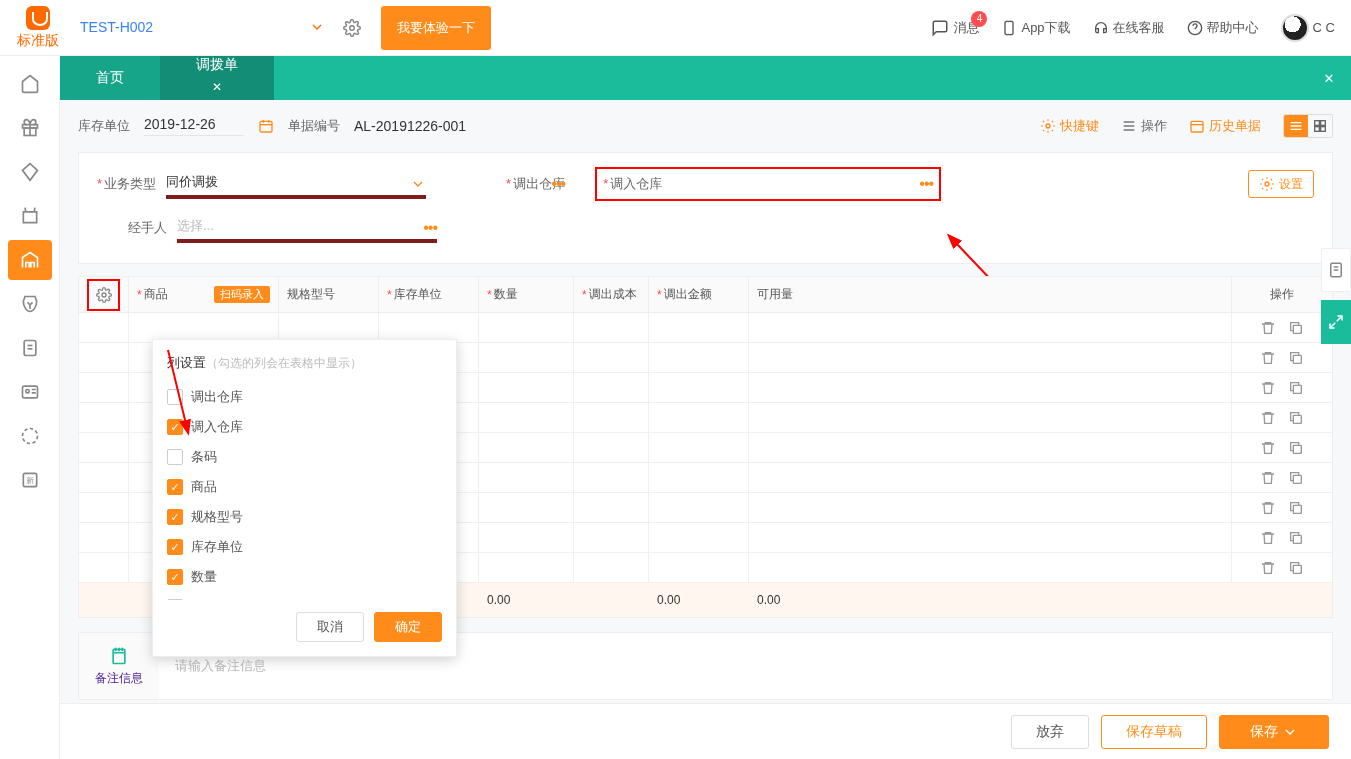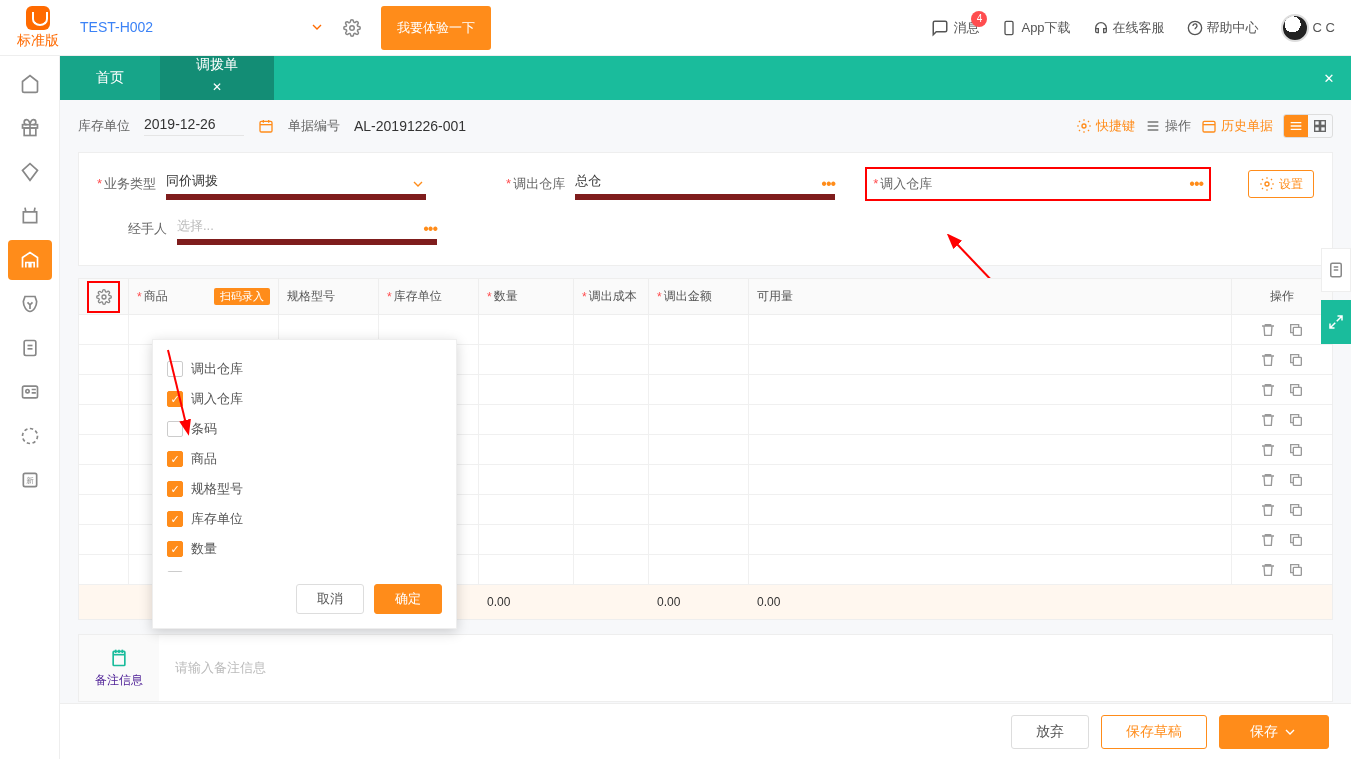--- a/index.html
+++ b/index.html
@@ -31,32 +31,32 @@
 .tab.home { background: #17a589; }
 .tab.active { background: #138d75; flex-direction: column; }
 .tab .close { font-size: 12px; }
 .tabs-bar .bar-close { margin-left: auto; width: 44px; display: flex; align-items: center; justify-content: center; background: #1abc9c; cursor: pointer; }
 
 .content { flex: 1; padding: 14px 18px 0 18px; overflow: auto; }
 .doc-header { display: flex; align-items: center; gap: 14px; margin-bottom: 14px; }
 .doc-header .lbl { color: #666; font-size: 13px; }
 .doc-header .val { color: #333; font-size: 14px; }
 .date-icon { color: #ff8c1a; }
-.header-actions { margin-left: auto; display: flex; align-items: center; gap: 10px; color: #666; font-size: 13px; }
+.header-actions { margin-left: auto; display: flex; align-items: center; gap: 22px; color: #666; font-size: 13px; }
 .header-actions .hot { color: #ff8c1a; display: flex; align-items: center; gap: 4px; }
 .view-toggle { display: flex; border: 1px solid #ddd; border-radius: 3px; overflow: hidden; }
 .view-toggle span { width: 24px; height: 22px; display: flex; align-items: center; justify-content: center; }
 .view-toggle .on { background: #ff8c1a; color: #fff; }
 
 .form-card { background: #fff; border: 1px solid #eee; padding: 14px 18px 8px 18px; }
 .form-row { display: flex; gap: 30px; align-items: center; margin-bottom: 12px; }
 .field { display: flex; align-items: center; gap: 10px; position: relative; }
 .field .star { color: #ff4d4f; margin-right: 2px; }
 .field .flabel { color: #666; font-size: 13px; min-width: 56px; text-align: right; }
-.field .fval { min-width: 220px; border-bottom: 6px solid #7f1d1d; padding: 4px 0; color: #333; font-size: 13px; position: relative; }
+.field .fval { min-width: 220px; border-bottom: 4px solid #7f1d1d; padding: 4px 0; color: #333; font-size: 13px; position: relative; }
 .field .fval.placeholder { color: #bbb; }
 .field .more { position: absolute; right: 0; color: #ff8c1a; font-size: 16px; letter-spacing: -1px; }
 .field.w1 .fval { width: 260px; }
 .field.w2 .fval { width: 260px; }
 .red-box { border: 2px solid #ff0000; padding: 6px; }
 .settings-btn { border: 1px solid #ff8c1a; color: #ff8c1a; background: #fff; height: 28px; padding: 0 10px; border-radius: 3px; display: flex; align-items: center; gap: 4px; cursor: pointer; font-size: 12px; }
 
 .annotation-text { position: absolute; left: 920px; top: 226px; color: #ff0000; font-size: 18px; font-weight: 500; }
 .annotation-arrow { position: absolute; left: 885px; top: 178px; pointer-events: none; }
 
@@ -327,21 +327,20 @@
             <span class="flabel"><span class="star">*</span><span>业务类型</span></span>
             <span class="fval">同价调拨</span>
             <span class="more" style="color:#ff8c1a;">
                 <svg class="icon16" viewBox="0 0 24 24" fill="none" stroke="currentColor" stroke-width="2">
                   <path d="M6 9l6 6 6-6"></path>
                 </svg>
               </span>
           </div>
           <div class="field w2" style="margin-left:50px;">
             <span class="flabel"><span class="star">*</span><span>调出仓库</span></span>
-            <span class="fval">总仓</span>
             <span class="more">•••</span>
           </div>
           <div class="red-box" style="">
             <div class="field w2" style="width:330px;">
               <span class="flabel"><span class="star">*</span><span>调入仓库</span></span>
               <span class="more">•••</span>
             </div>
           </div>
           <button class="settings-btn" style="margin-left:auto;">
             <svg class="icon16" viewBox="0 0 24 24" fill="none" stroke="currentColor" stroke-width="2">
@@ -640,20 +639,21 @@
             </span>
           <span>备注信息</span>
         </div>
         <div class="remark-input">请输入备注信息</div>
       </div>
 
       <div style="height:70px;"></div>
     </div>
 
     <div class="popover">
+      <div class="ptitle"><span>列设置</span><span class="hint">（勾选的列会在表格中显示）</span></div>
       <div class="plist" id="plist">
           <div class="prow">
             <span class="cb"></span>
             <span>调出仓库</span>
           </div>
           <div class="prow">
             <span class="cb on">✓</span>
             <span>调入仓库</span>
           </div>
           <div class="prow">

